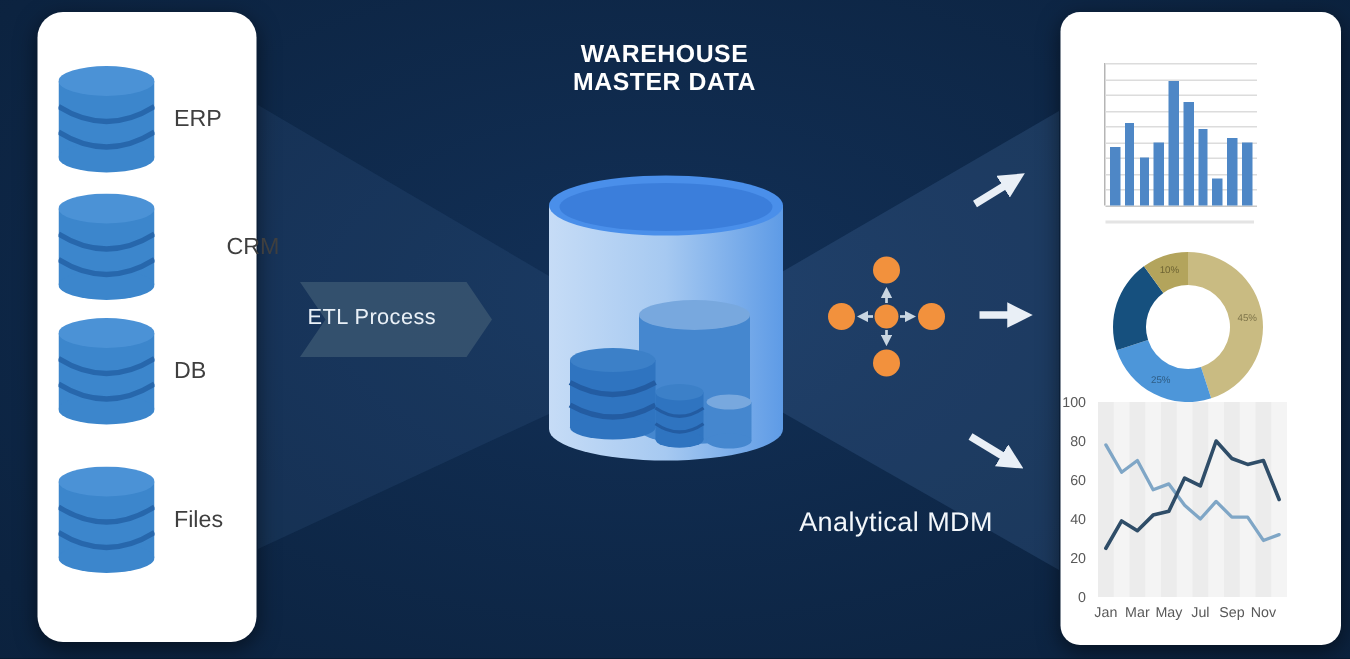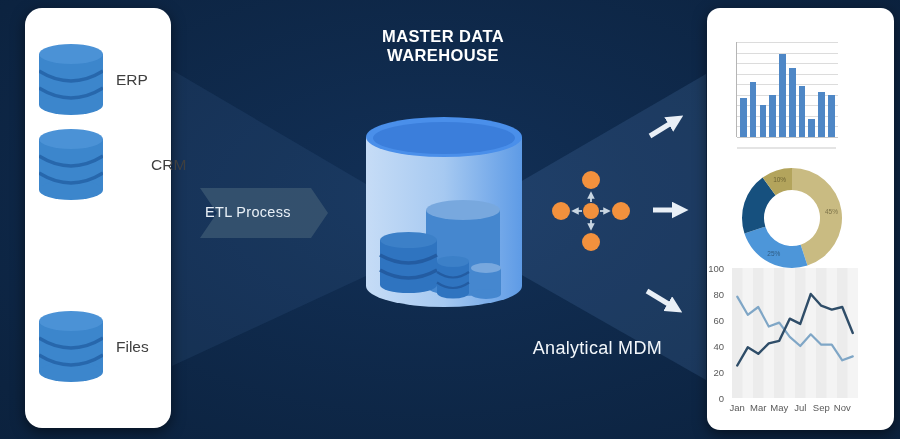--- a/index.html
+++ b/index.html
@@ -90,22 +90,22 @@
         <circle cx="561" cy="211" r="9" fill="#F2913D"></circle>
         <circle cx="621" cy="211" r="9" fill="#F2913D"></circle>
         <line x1="591" y1="202" x2="591" y2="195" stroke="#C9D6E2" stroke-width="1.8" marker-end="url(#ah2)"></line>
         <line x1="591" y1="220" x2="591" y2="227" stroke="#C9D6E2" stroke-width="1.8" marker-end="url(#ah2)"></line>
         <line x1="582" y1="211" x2="575" y2="211" stroke="#C9D6E2" stroke-width="1.8" marker-end="url(#ah2)"></line>
         <line x1="600" y1="211" x2="607" y2="211" stroke="#C9D6E2" stroke-width="1.8" marker-end="url(#ah2)"></line>
       </g>
     </svg>
 
   <div class="title">
+    <div>WAREHOUSE</div>
     <div>MASTER DATA</div>
-    <div>WAREHOUSE</div>
   </div>
 
   <div class="etl-label">ETL Process</div>
 
   <div class="analytical-label">Analytical MDM</div>
 
   <div class="panel left-panel">
     <div class="source-item" style="top:36px;">
       <svg class="db-icon" width="64" height="72" viewBox="0 0 64 72">
           <g>
@@ -122,20 +122,32 @@
       <svg class="db-icon" width="64" height="72" viewBox="0 0 64 72">
           <g>
             <rect x="0" y="10" width="64" height="51" fill="#3C86CC"></rect>
             <ellipse cx="32" cy="61" rx="32" ry="10" fill="#3C86CC"></ellipse>
             <path d="M0,27 Q32,47 64,27" stroke="#2767AC" stroke-width="3.5" fill="none"></path>
             <path d="M0,44 Q32,64 64,44" stroke="#2767AC" stroke-width="3.5" fill="none"></path>
             <ellipse cx="32" cy="10" rx="32" ry="10" fill="#4B92D6"></ellipse>
           </g>
         </svg>
       <span class="source-label">CRM</span>
+    </div>
+    <div class="source-item" style="top:204px;">
+      <svg class="db-icon" width="64" height="72" viewBox="0 0 64 72">
+          <g>
+            <rect x="0" y="10" width="64" height="51" fill="#3C86CC"></rect>
+            <ellipse cx="32" cy="61" rx="32" ry="10" fill="#3C86CC"></ellipse>
+            <path d="M0,27 Q32,47 64,27" stroke="#2767AC" stroke-width="3.5" fill="none"></path>
+            <path d="M0,44 Q32,64 64,44" stroke="#2767AC" stroke-width="3.5" fill="none"></path>
+            <ellipse cx="32" cy="10" rx="32" ry="10" fill="#4B92D6"></ellipse>
+          </g>
+        </svg>
+      <span class="source-label">DB</span>
     </div>
     <div class="source-item" style="top:303px;">
       <svg class="db-icon" width="64" height="72" viewBox="0 0 64 72">
           <g>
             <rect x="0" y="10" width="64" height="51" fill="#3C86CC"></rect>
             <ellipse cx="32" cy="61" rx="32" ry="10" fill="#3C86CC"></ellipse>
             <path d="M0,27 Q32,47 64,27" stroke="#2767AC" stroke-width="3.5" fill="none"></path>
             <path d="M0,44 Q32,64 64,44" stroke="#2767AC" stroke-width="3.5" fill="none"></path>
             <ellipse cx="32" cy="10" rx="32" ry="10" fill="#4B92D6"></ellipse>
           </g>

